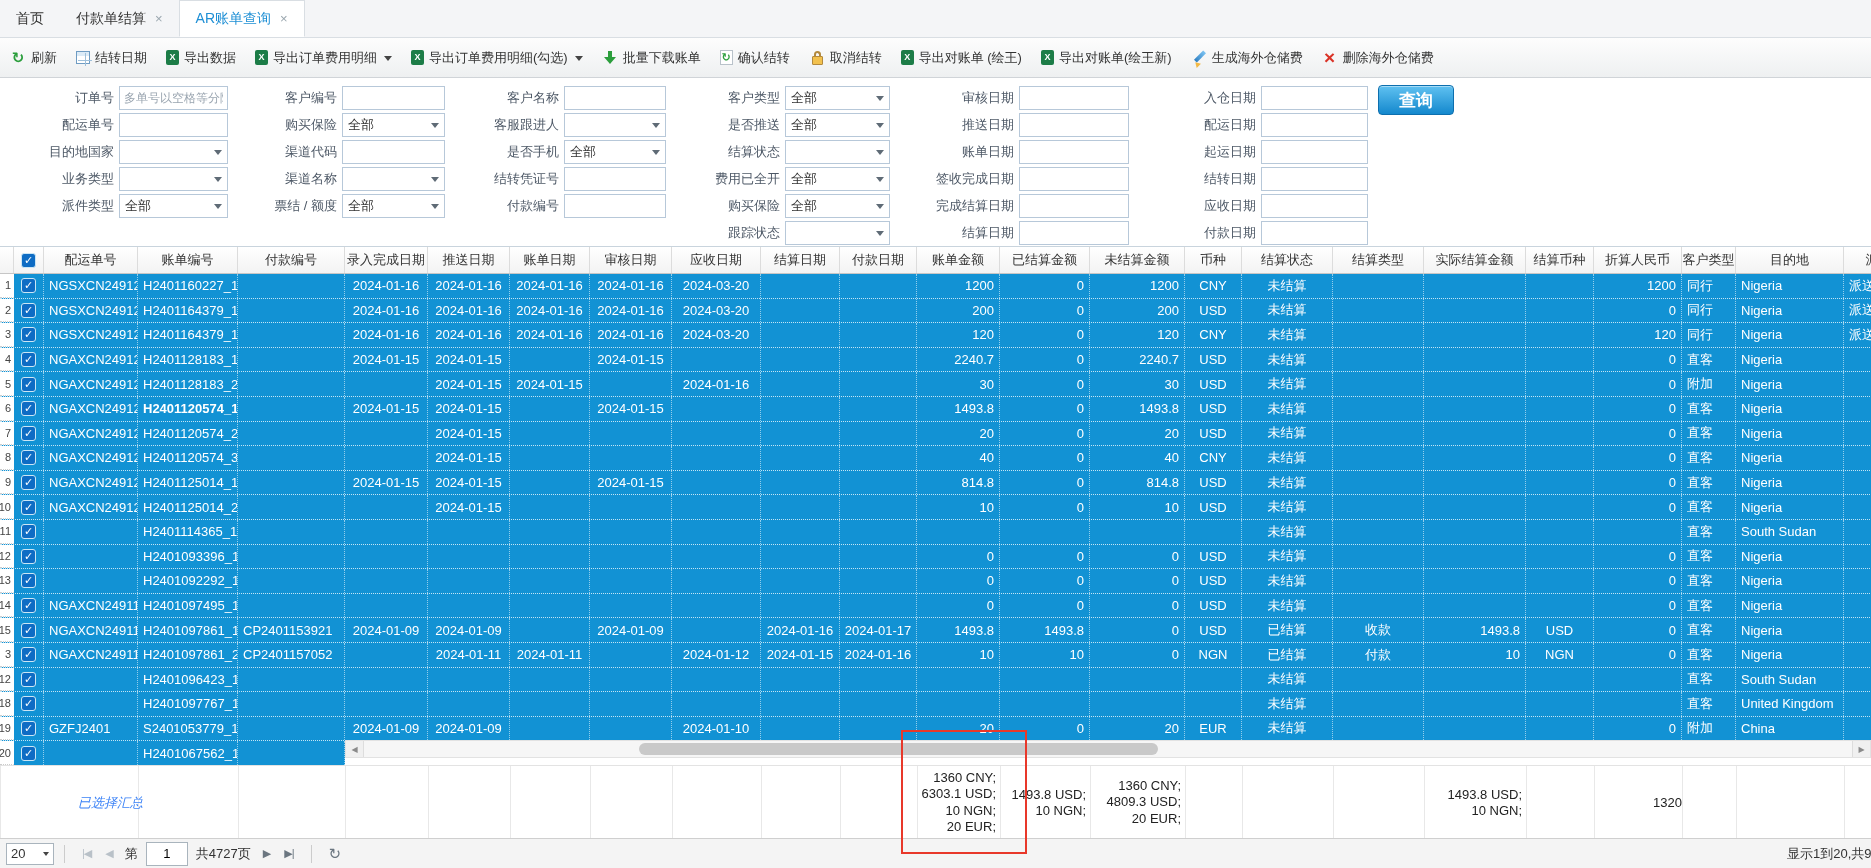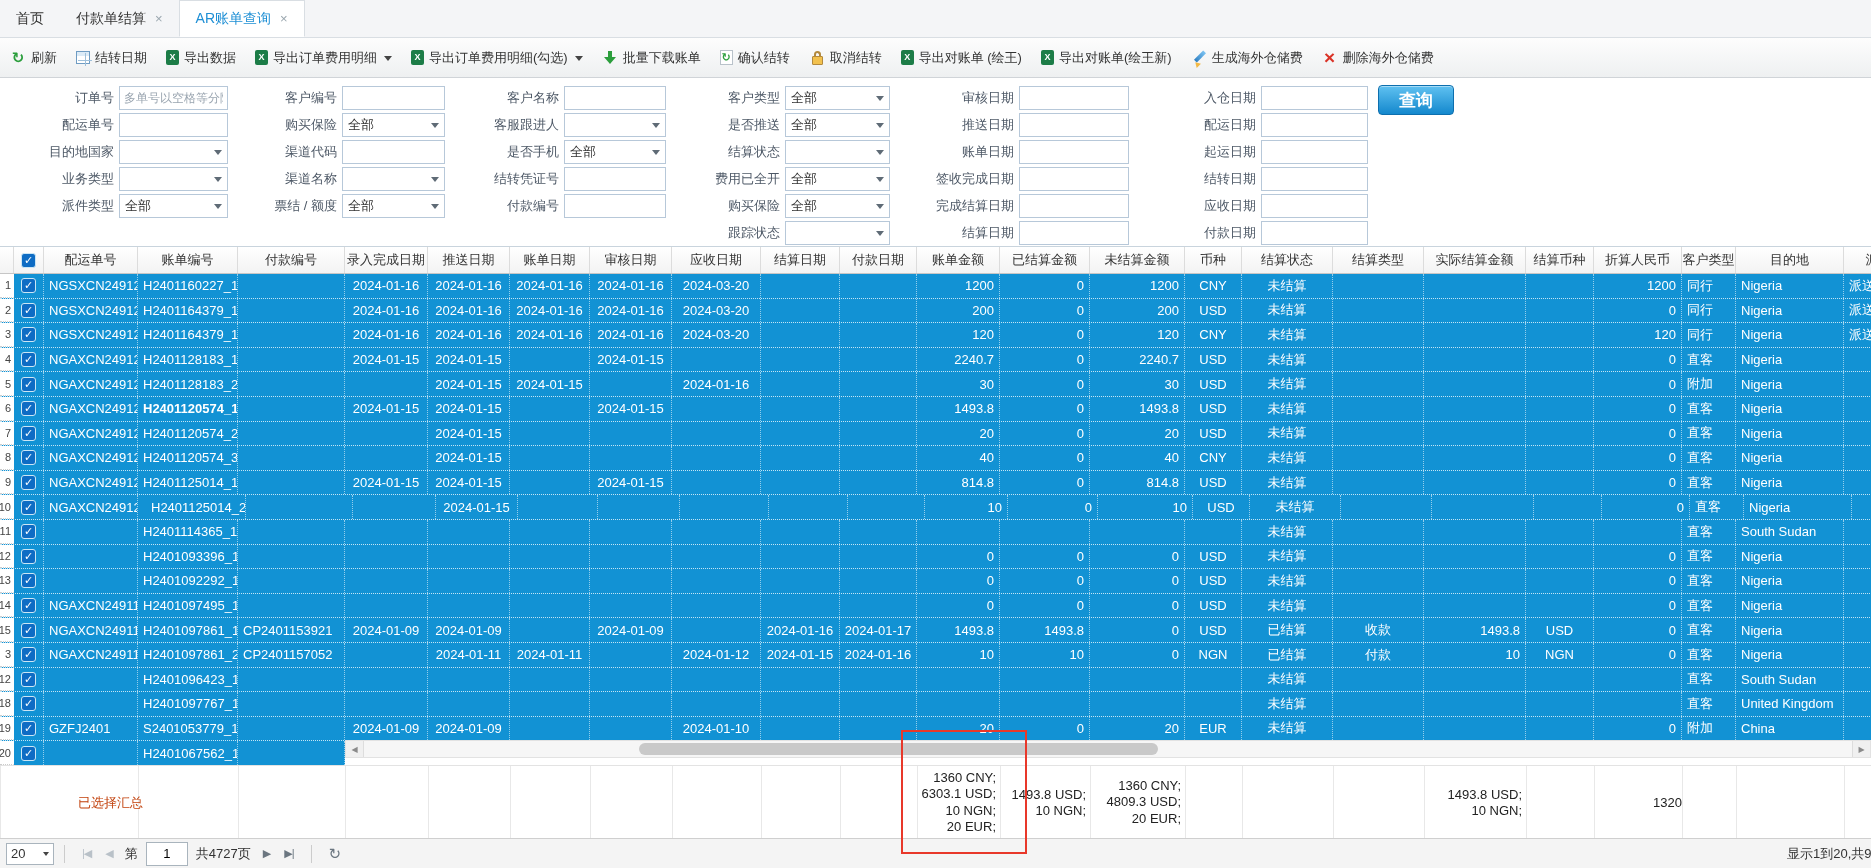--- a/index.html
+++ b/index.html
@@ -94,21 +94,21 @@
           display:flex;align-items:center;justify-content:center;}
   .hs-left{left:0;border-right:1px solid #ddd;}
   .hs-left::before{content:"◀";}
   .hs-right{right:0;border-left:1px solid #ddd;}
   .hs-right::before{content:"▶";}
   .hs-thumb{position:absolute;left:293px;top:2px;width:519px;height:12px;background:#c9c9c9;border-radius:6px;}
 
   
   .summary{position:absolute;top:765px;left:0;width:1871px;height:73px;background:#fff;
            border-top:1px solid #e3e3e3;font-size:13px;color:#222;}
-  .sum-label{position:absolute;left:78px;top:50%;transform:translateY(-50%);color:#c2410c;}
+  .sum-label{position:absolute;left:78px;top:50%;transform:translateY(-50%);color:#3b82f6;font-style:italic;}
   .sum-cell{position:absolute;top:50%;transform:translateY(-50%);text-align:right;white-space:pre-line;line-height:16.5px;}
   .sum-a{left:917px;width:79px;}
   .sum-b{left:1002px;width:84px;}
   .sum-c{left:1092px;width:89px;}
   .sum-d{left:1426px;width:96px;}
   .sum-e{left:1596px;width:86px;}
   .sum-div{position:absolute;top:0;left:0;width:1px;height:100%;background:#e8e8e8;
      box-shadow:138px 0 #e8e8e8,238px 0 #e8e8e8,345px 0 #e8e8e8,428px 0 #e8e8e8,510px 0 #e8e8e8,
                 590px 0 #e8e8e8,672px 0 #e8e8e8,761px 0 #e8e8e8,840px 0 #e8e8e8,917px 0 #e8e8e8,
                 1000px 0 #e8e8e8,1090px 0 #e8e8e8,1185px 0 #e8e8e8,1242px 0 #e8e8e8,1333px 0 #e8e8e8,
@@ -678,21 +678,21 @@
         <div class="gcell al" style="width: 54px;">直客</div>
         <div class="gcell al" style="width: 108px;">Nigeria</div>
         <div class="gcell al" style="width: 96px;"></div>
       </div>
       <div class="grow sel">
         <div class="gcell c-num">10</div>
         <div class="gcell c-cb">
           <span class="cbx"></span>
         </div>
         <div class="gcell al" style="width: 94px;">NGAXCN249120</div>
-        <div class="gcell al" style="width: 100px; margin-left: 8px;">H2401125014_2</div>
+        <div class="gcell al" style="width: 100px;">H2401125014_2</div>
         <div class="gcell al" style="width: 107px;"></div>
         <div class="gcell ac" style="width: 83px;"></div>
         <div class="gcell ac" style="width: 82px;">2024-01-15</div>
         <div class="gcell ac" style="width: 80px;"></div>
         <div class="gcell ac" style="width: 82px;"></div>
         <div class="gcell ac" style="width: 89px;"></div>
         <div class="gcell ac" style="width: 79px;"></div>
         <div class="gcell ac" style="width: 77px;"></div>
         <div class="gcell ar" style="width: 83px;">10</div>
         <div class="gcell ar" style="width: 90px;">0</div>

